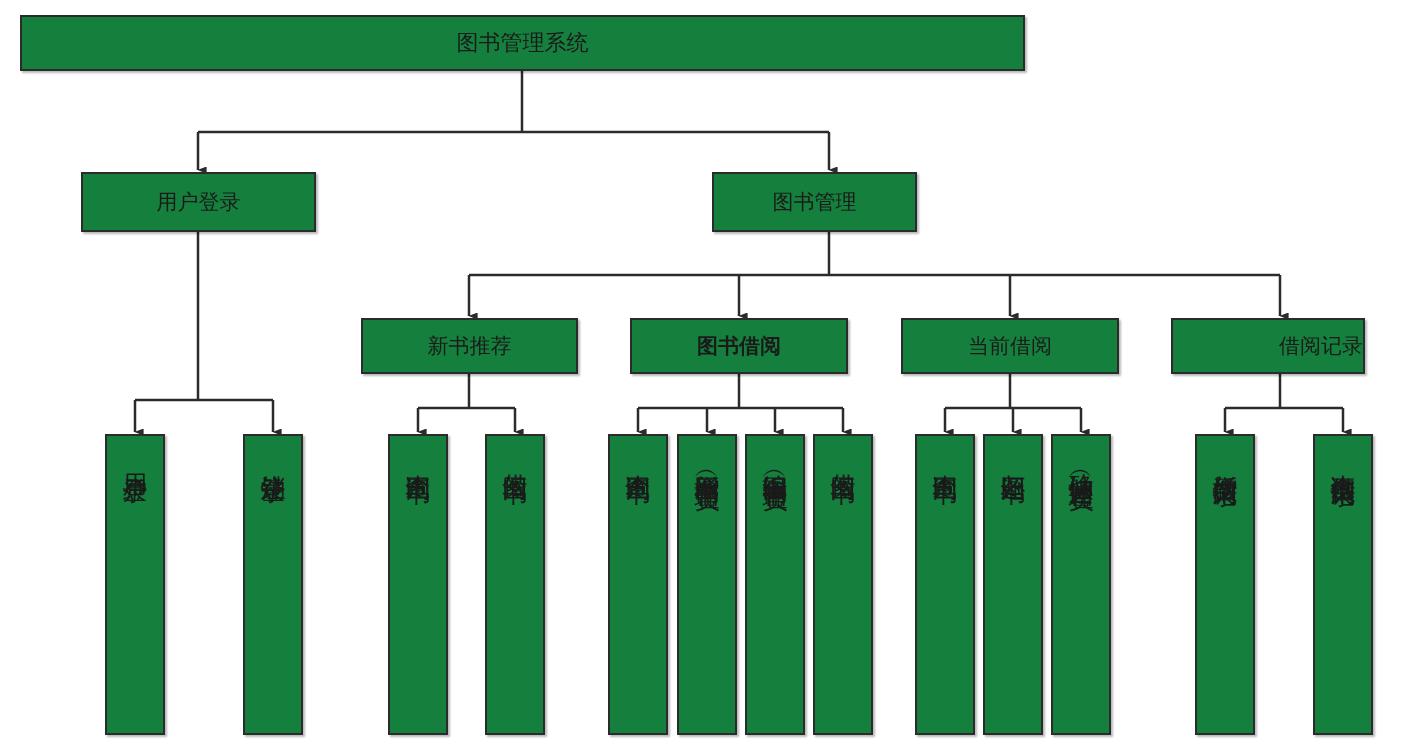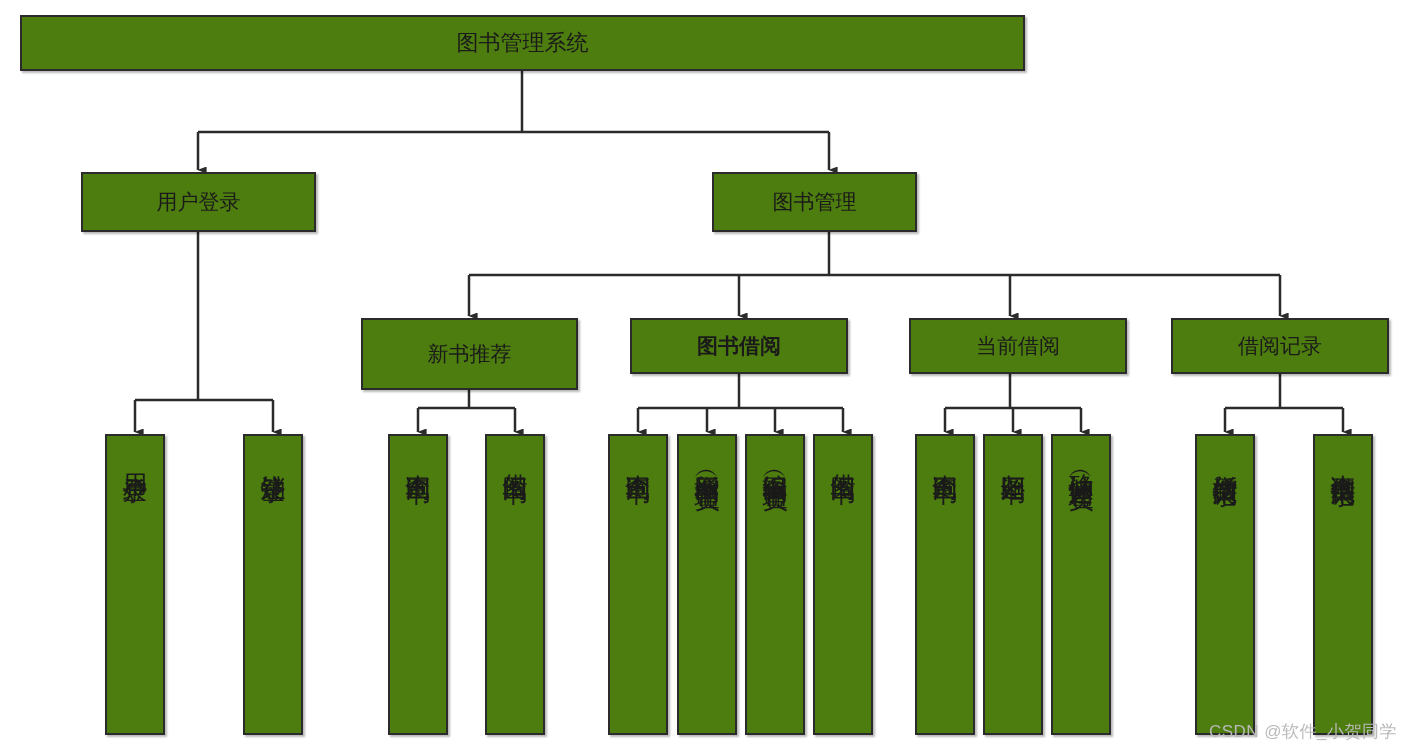--- a/index.html
+++ b/index.html
@@ -22,21 +22,21 @@
     position: absolute;
     top: 0;
     left: 0;
     width: 1405px;
     height: 747px;
     pointer-events: none;
   }
   .node {
     position: absolute;
     box-sizing: border-box;
-    background: #4d7c0f;
+    background: #15803d;
     border: 2px solid #2b2b2b;
     display: flex;
     align-items: center;
     justify-content: center;
     box-shadow: 2px 2px 2px rgba(0,0,0,0.28);
   }
   .node .label {
     color: #1a1a1a;
     line-height: 1.18;
     text-align: center;
@@ -120,30 +120,30 @@
   <div id="node-layer">
       <div class="node horiz root" style="left: 20px; top: 15px; width: 1005px; height: 56px;">
         <span class="label">图书管理系统</span>
       </div>
       <div class="node horiz" style="left: 81px; top: 172px; width: 235px; height: 60px;">
         <span class="label">用户登录</span>
       </div>
       <div class="node horiz" style="left: 712px; top: 172px; width: 205px; height: 60px;">
         <span class="label">图书管理</span>
       </div>
-      <div class="node horiz" style="left: 361px; top: 318px; width: 217px; height: 72px;">
+      <div class="node horiz" style="left: 361px; top: 318px; width: 217px; height: 56px;">
         <span class="label">新书推荐</span>
       </div>
       <div class="node horiz" style="left: 630px; top: 318px; width: 218px; height: 56px; font-weight: bold;">
         <span class="label">图书借阅</span>
       </div>
-      <div class="node horiz" style="left: 901px; top: 318px; width: 218px; height: 56px; margin-left: 8px;">
+      <div class="node horiz" style="left: 901px; top: 318px; width: 218px; height: 56px;">
         <span class="label">当前借阅</span>
       </div>
-      <div class="node horiz" style="left: 1171px; top: 318px; width: 218px; height: 56px;">
+      <div class="node horiz" style="left: 1171px; top: 318px; width: 194px; height: 56px; justify-content: flex-end;">
         <span class="label">借阅记录</span>
       </div>
       <div class="node vert" style="left: 105px; top: 434px; width: 60px; height: 301px;">
         <span class="label">用户登录</span>
       </div>
       <div class="node vert" style="left: 243px; top: 434px; width: 60px; height: 301px;">
         <span class="label">注销登录</span>
       </div>
       <div class="node vert" style="left: 388px; top: 434px; width: 60px; height: 301px;">
         <span class="label">查询图书</span>
@@ -173,14 +173,13 @@
         <span class="label">确认归还（管理员）</span>
       </div>
       <div class="node vert" style="left: 1195px; top: 434px; width: 60px; height: 301px;">
         <span class="label">新增借阅记录</span>
       </div>
       <div class="node vert" style="left: 1313px; top: 434px; width: 60px; height: 301px;">
         <span class="label">查询借阅记录</span>
       </div>
     </div>
 
-  <div class="watermark">CSDN @软件_小贺同学</div>
 </div>
 
 </body></html>

